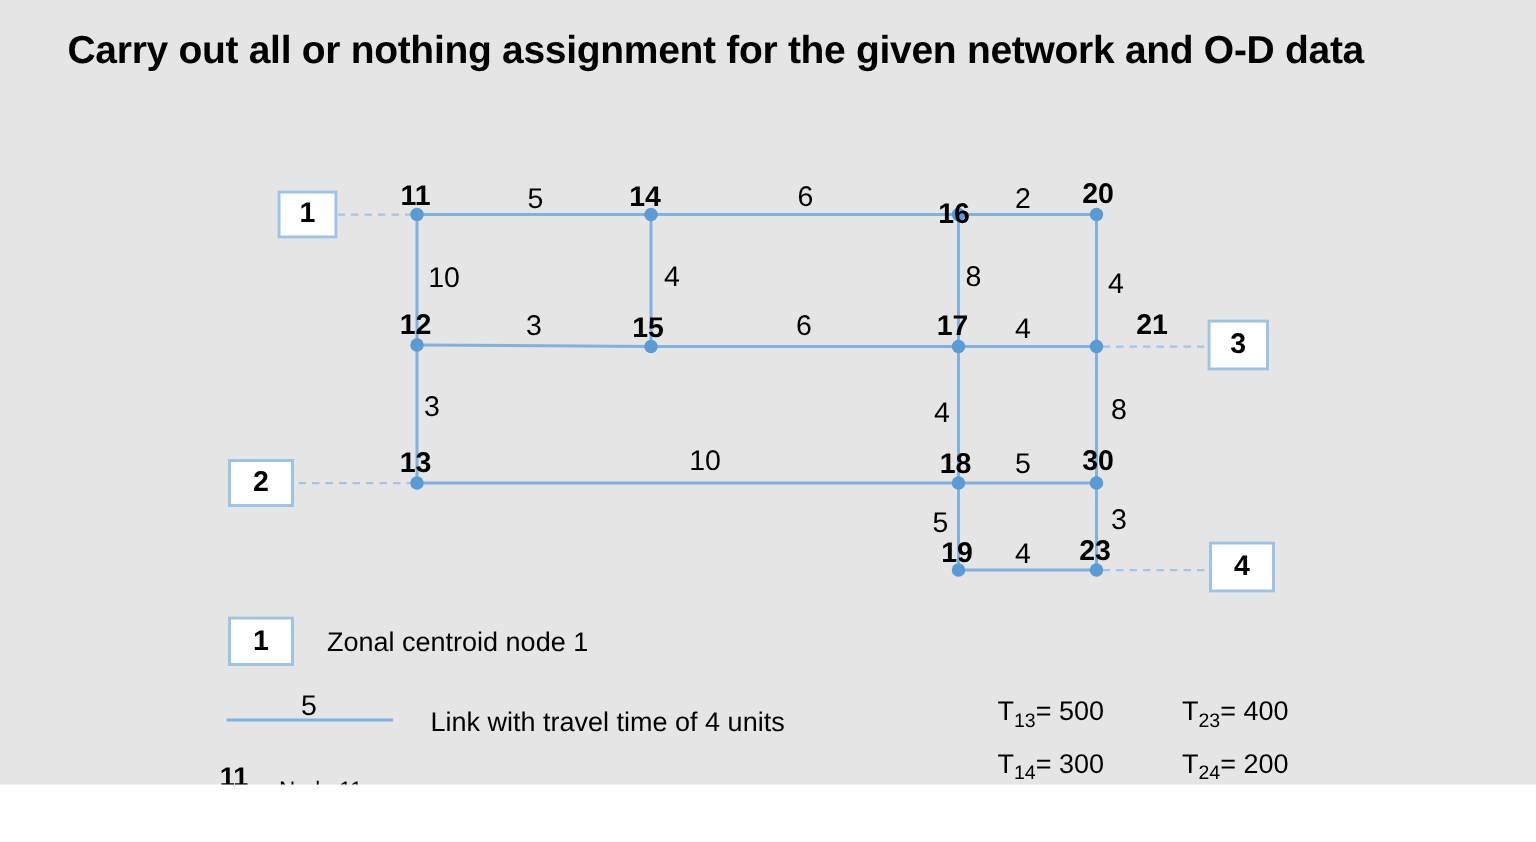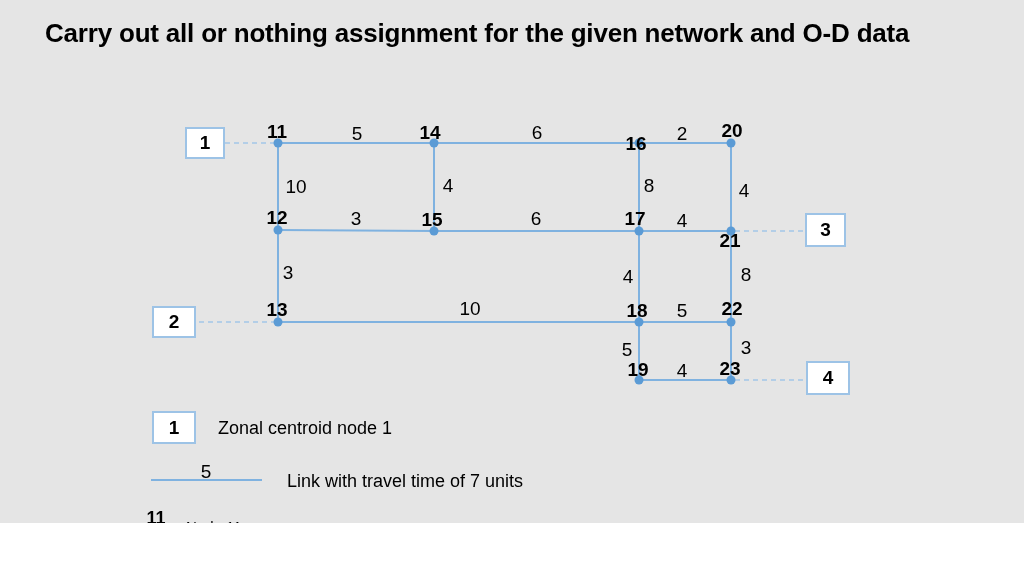--- a/index.html
+++ b/index.html
@@ -109,35 +109,41 @@
       <div class="centroid-box" style="left: 152px; top: 306px; width: 44px; height: 32px;">2</div>
       <div class="centroid-box" style="left: 805px; top: 213px; width: 41px; height: 34px;">3</div>
       <div class="centroid-box" style="left: 806px; top: 361px; width: 44px; height: 34px;">4</div>
       <div class="node-label" style="left: 277px; top: 131px;">11</div>
       <div class="node-label" style="left: 430px; top: 132px;">14</div>
       <div class="node-label" style="left: 636px; top: 143px;">16</div>
       <div class="node-label" style="left: 732px; top: 130px;">20</div>
       <div class="node-label" style="left: 277px; top: 217px;">12</div>
       <div class="node-label" style="left: 432px; top: 219px;">15</div>
       <div class="node-label" style="left: 635px; top: 218px;">17</div>
-      <div class="node-label" style="left: 730px; top: 217px; margin-top: 23px;">21</div>
+      <div class="node-label" style="left: 768px; top: 217px;">21</div>
       <div class="node-label" style="left: 277px; top: 309px;">13</div>
       <div class="node-label" style="left: 637px; top: 310px;">18</div>
-      <div class="node-label" style="left: 732px; top: 308px;">22</div>
+      <div class="node-label" style="left: 732px; top: 308px;">30</div>
       <div class="node-label" style="left: 638px; top: 369px;">19</div>
       <div class="node-label" style="left: 730px; top: 368px;">23</div>
     </div>
 
   <div class="legend-centroid-box">
     <span>1</span>
   </div>
   <div class="legend-centroid-text">Zonal centroid node 1</div>
 
   <div class="legend-link-line"></div>
   <div class="legend-link-time">5</div>
-  <div class="legend-link-text">Link with travel time of 7 units</div>
+  <div class="legend-link-text">Link with travel time of 4 units</div>
 
   <div class="legend-node-id">11</div>
   <div class="legend-node-dot"></div>
   <div class="legend-node-text">Node 11</div>
 
+  <div class="od-grid" id="od-pairs">
+      <div class="od-pair">T<sub>13</sub>= 500</div>
+      <div class="od-pair">T<sub>23</sub>= 400</div>
+      <div class="od-pair">T<sub>14</sub>= 300</div>
+      <div class="od-pair">T<sub>24</sub>= 200</div>
+    </div>
 
 </div>
 
 </body></html>

